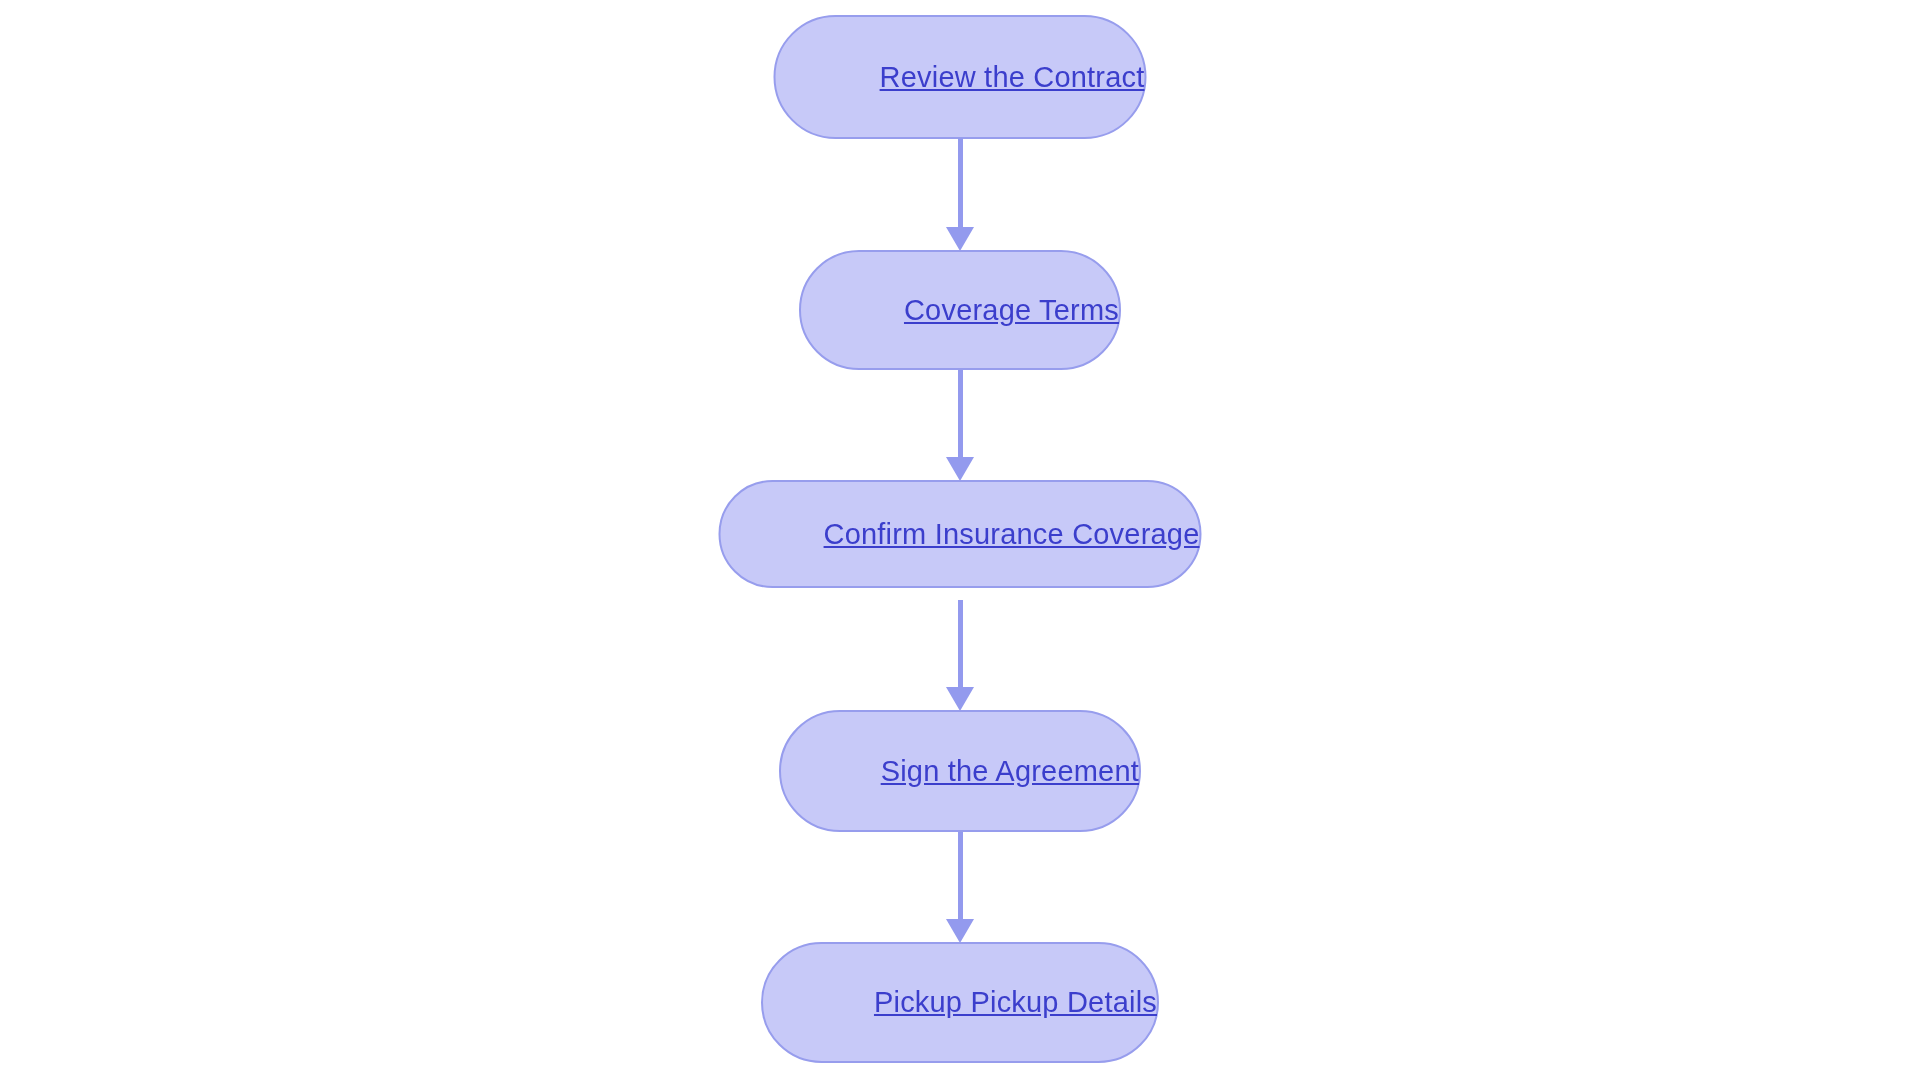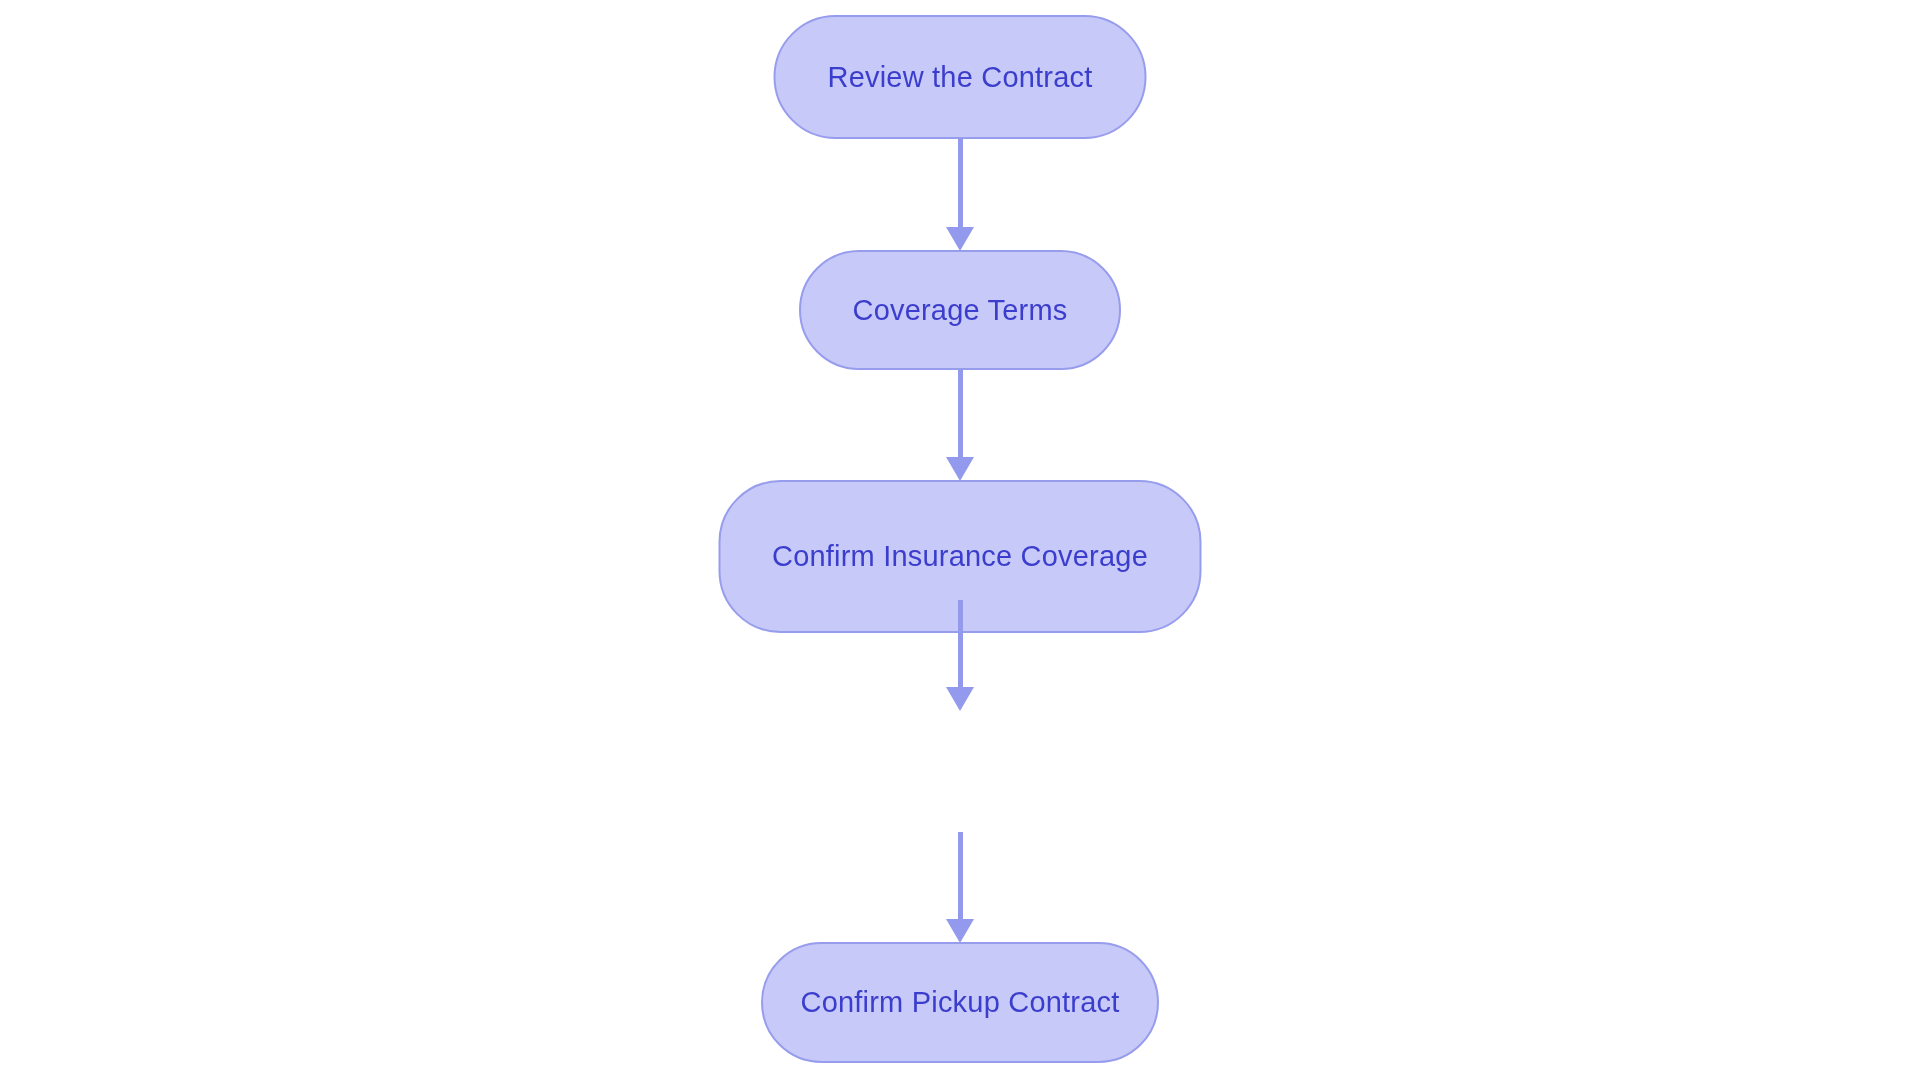--- a/index.html
+++ b/index.html
@@ -23,30 +23,31 @@
 
   .flow-node {
     position: absolute;
     left: 50%;
     transform: translateX(-50%);
     background: var(--node-fill);
     border: 2px solid var(--node-border);
     border-radius: 62px;
     display: flex;
     align-items: center;
-    justify-content: center;
+    justify-content: flex-end;
     color: var(--node-text);
     font-size: 29px;
     letter-spacing: 0.2px;
     white-space: nowrap;
+    text-decoration: underline;
   }
 
   .n1 { top: 15px;  width: 373px; height: 124px; }
   .n2 { top: 250px; width: 322px; height: 120px; }
-  .n3 { top: 480px; width: 483px; height: 153px; }
+  .n3 { top: 480px; width: 483px; height: 108px; }
   .n4 { top: 710px; width: 362px; height: 122px; }
   .n5 { top: 942px; width: 398px; height: 121px; }
 
   .flow-arrow {
     position: absolute;
     left: 50%;
     transform: translateX(-50%);
     display: flex;
     flex-direction: column;
     align-items: center;
@@ -95,23 +96,26 @@
 
   <div class="flow-node n3">
     <span>Confirm Insurance Coverage</span>
   </div>
 
   <div class="flow-arrow a3">
     <div class="shaft"></div>
     <div class="head"></div>
   </div>
 
+  <div class="flow-node n4">
+    <span>Sign the Agreement</span>
+  </div>
 
   <div class="flow-arrow a4">
     <div class="shaft"></div>
     <div class="head"></div>
   </div>
 
   <div class="flow-node n5">
-    <span>Confirm Pickup Contract</span>
+    <span>Pickup Pickup Details</span>
   </div>
 
 </div>
 
 </body></html>

